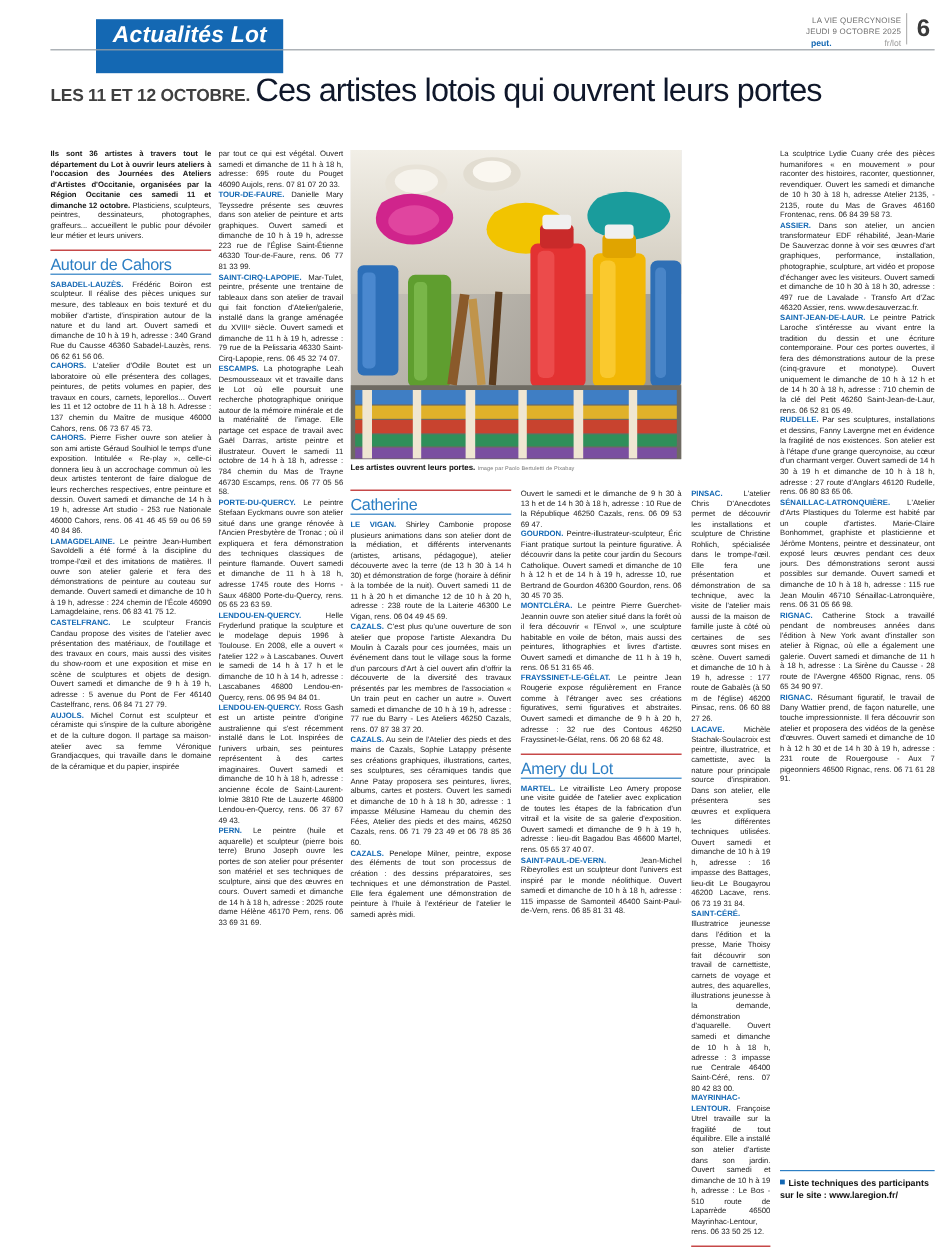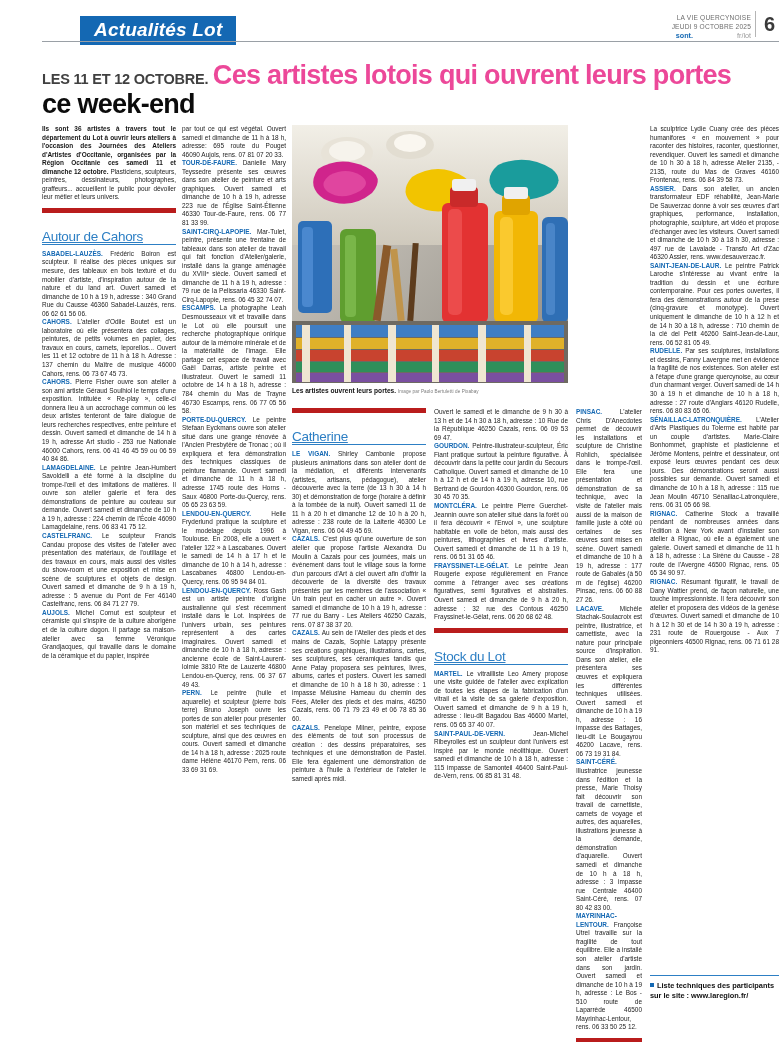--- a/index.html
+++ b/index.html
@@ -13,21 +13,21 @@
   .page{position:relative;width:779px;height:1042px;box-sizing:border-box;}
 
   
   .masthead{position:absolute;left:0;top:8px;width:779px;height:34px;}
   .masthead-rule{position:absolute;left:42px;top:33px;width:737px;height:1px;background:#9aa0a6;}
   .section-flag{
     position:absolute;left:80px;top:8px;
     background:#1468b3;color:#fff;
     font-size:19px;font-weight:bold;font-style:italic;
     letter-spacing:.2px;
-    padding:3px 14px 4px 14px;
+    padding:3px 14px 20px 14px;
     line-height:22px;
   }
   .masthead-right{
     position:absolute;right:28px;top:6px;
     text-align:right;line-height:8.5px;
   }
   .masthead-right .ml{
     font-size:6.6px;color:#6d6d6d;letter-spacing:.2px;display:block;
   }
   .masthead-right .site{font-size:7.2px;color:#2d7fc4;display:block;margin-top:1px;}
@@ -39,21 +39,21 @@
     border-left:1px solid #b5b5b5;padding-left:8px;line-height:26px;
   }
 
   
   .headline-wrap{position:absolute;left:42px;top:62px;width:737px;}
   .kicker{
     color:#404040;font-weight:bold;font-size:14.5px;
     letter-spacing:-.2px;
   }
   .headline{
-    display:inline;font-size:27px;font-weight:bold;color:#ec4899;
+    display:inline;font-size:27px;font-weight:normal;color:#0f172a;
     letter-spacing:-.7px;line-height:26px;
   }
   .hl-line2{font-size:27px;font-weight:bold;color:#0b0b0b;letter-spacing:-.7px;line-height:28px;margin-top:2px;}
 
   
   .col{
     position:absolute;top:125px;width:134px;
     font-size:6.45px;line-height:8.55px;
     text-align:justify;
     color:#1b1b1b;
@@ -71,21 +71,21 @@
 
   
   .subhead{
     color:#2d7fc4;
     font-size:13.5px;
     font-weight:normal;
     letter-spacing:-.3px;
     margin:7px 0 4px 0;
     line-height:15px;
   }
-  .rule-top{border-top:5px solid #b91c1c;margin-top:6px;padding-top:16px;text-decoration:underline;}
+  .rule-top{border-top:1px solid #b91c1c;margin-top:6px;padding-top:4px;}
   .rule-bot{border-bottom:1px solid #2d7fc4;margin-bottom:5px;}
 
   
   .photo{
     position:absolute;left:292px;top:125px;width:276px;height:258px;
     overflow:hidden;
   }
   .photo svg{display:block;}
   .caption{
     position:absolute;left:292px;top:386px;width:276px;
@@ -104,32 +104,31 @@
 </head>
 <body>
 
 <div class="page">
 
   <div class="masthead">
     <div class="section-flag">Actualités Lot</div>
     <div class="masthead-right">
       <span class="ml">LA VIE QUERCYNOISE</span>
       <span class="ml">JEUDI 9 OCTOBRE 2025</span>
-      <span class="site"><b>sont.</b><span class="grey">fr/lot</span></span>
+      <span class="site"><b>peut.</b><span class="grey">fr/lot</span></span>
     </div>
     <div class="pagenum">6</div>
     <div class="masthead-rule"></div>
   </div>
 
   <div class="headline-wrap">
     <div>
       <span class="kicker">LES 11 ET 12 OCTOBRE.</span>
       <span class="headline">Ces artistes lotois qui ouvrent leurs portes</span>
     </div>
-    <div class="hl-line2">ce week-end</div>
   </div>
 
   <div class="photo">
     <svg width="276" height="258" viewBox="0 0 276 258">
       <defs>
         <linearGradient id="bg" x1="0" y1="0" x2="1" y2="1">
           <stop offset="0" stop-color="#d9d4cb"></stop>
             <stop offset="1" stop-color="#8e8a82"></stop>
         </linearGradient>
         <linearGradient id="pal" x1="0" y1="0" x2="0" y2="1">
@@ -226,21 +225,21 @@
     <p><span class="loc">CAZALS.</span><span> C'est plus qu'une ouverture de son atelier que propose l'artiste Alexandra Du Moulin à Cazals pour ces journées, mais un événement dans tout le village sous la forme d'un parcours d'Art à ciel ouvert afin d'offrir la découverte de la diversité des travaux présentés par les membres de l'association « Un train peut en cacher un autre ». Ouvert samedi et dimanche de 10 h à 19 h, adresse : 77 rue du Barry - Les Ateliers 46250 Cazals, rens. 07 87 38 37 20.</span></p>
     <p><span class="loc">CAZALS.</span><span> Au sein de l'Atelier des pieds et des mains de Cazals, Sophie Latappy présente ses créations graphiques, illustrations, cartes, ses sculptures, ses céramiques tandis que Anne Patay proposera ses peintures, livres, albums, cartes et posters. Ouvert les samedi et dimanche de 10 h à 18 h 30, adresse : 1 impasse Mélusine Hameau du chemin des Fées, Atelier des pieds et des mains, 46250 Cazals, rens. 06 71 79 23 49 et 06 78 85 36 60.</span></p>
     <p><span class="loc">CAZALS.</span><span> Penelope Milner, peintre, expose des éléments de tout son processus de création : des dessins préparatoires, ses techniques et une démonstration de Pastel. Elle fera également une démonstration de peinture à l'huile à l'extérieur de l'atelier le samedi après midi.</span></p>
   </div>
 
   <div class="col c4" style="top:408px;">
     <p>Ouvert le samedi et le dimanche de 9 h 30 à 13 h et de 14 h 30 à 18 h, adresse : 10 Rue de la République 46250 Cazals, rens. 06 09 53 69 47.</p>
     <p><span class="loc">GOURDON.</span><span> Peintre-illustrateur-sculpteur, Éric Fiant pratique surtout la peinture figurative. À découvrir dans la petite cour jardin du Secours Catholique. Ouvert samedi et dimanche de 10 h à 12 h et de 14 h à 19 h, adresse 10, rue Bertrand de Gourdon 46300 Gourdon, rens. 06 30 45 70 35.</span></p>
     <p><span class="loc">MONTCLÉRA.</span><span> Le peintre Pierre Guerchet-Jeannin ouvre son atelier situé dans la forêt où il fera découvrir « l'Envol », une sculpture habitable en voile de béton, mais aussi des peintures, lithographies et livres d'artiste. Ouvert samedi et dimanche de 11 h à 19 h, rens. 06 51 31 65 46.</span></p>
     <p><span class="loc">FRAYSSINET-LE-GÉLAT.</span><span> Le peintre Jean Rougerie expose régulièrement en France comme à l'étranger avec ses créations figuratives, semi figuratives et abstraites. Ouvert samedi et dimanche de 9 h à 20 h, adresse : 32 rue des Contous 46250 Frayssinet-le-Gélat, rens. 06 20 68 62 48.</span></p>
-    <div class="subhead rule-top rule-bot">Stock du Lot</div>
+    <div class="subhead rule-top rule-bot">Amery du Lot</div>
     <p><span class="loc">MARTEL.</span><span> Le vitrailliste Leo Amery propose une visite guidée de l'atelier avec explication de toutes les étapes de la fabrication d'un vitrail et la visite de sa galerie d'exposition. Ouvert samedi et dimanche de 9 h à 19 h, adresse : lieu-dit Bagadou Bas 46600 Martel, rens. 05 65 37 40 07.</span></p>
     <p><span class="loc">SAINT-PAUL-DE-VERN.</span><span> Jean-Michel Ribeyrolles est un sculpteur dont l'univers est inspiré par le monde néolithique. Ouvert samedi et dimanche de 10 h à 18 h, adresse : 115 impasse de Samonteil 46400 Saint-Paul-de-Vern, rens. 06 85 81 31 48.</span></p>
   </div>
 
   <div class="col" style="left:576px;top:408px;width:66px;">
     <p><span class="loc">PINSAC.</span><span> L'atelier Chris D'Anecdotes permet de découvrir les installations et sculpture de Christine Rohlich, spécialisée dans le trompe-l'œil. Elle fera une présentation et démonstration de sa technique, avec la visite de l'atelier mais aussi de la maison de famille juste à côté où certaines de ses œuvres sont mises en scène. Ouvert samedi et dimanche de 10 h à 19 h, adresse : 177 route de Gabalès (à 50 m de l'église) 46200 Pinsac, rens. 06 60 88 27 26.</span></p>
     <p><span class="loc">LACAVE.</span><span> Michèle Stachak-Soulacroix est peintre, illustratrice, et camettiste, avec la nature pour principale source d'inspiration. Dans son atelier, elle présentera ses œuvres et expliquera les différentes techniques utilisées. Ouvert samedi et dimanche de 10 h à 19 h, adresse : 16 impasse des Battages, lieu-dit Le Bougayrou 46200 Lacave, rens. 06 73 19 31 84.</span></p>
     <p><span class="loc">SAINT-CÉRÉ.</span><span> Illustratrice jeunesse dans l'édition et la presse, Marie Thoisy fait découvrir son travail de carnettiste, carnets de voyage et autres, des aquarelles, illustrations jeunesse à la demande, démonstration d'aquarelle. Ouvert samedi et dimanche de 10 h à 18 h, adresse : 3 impasse rue Centrale 46400 Saint-Céré, rens. 07 80 42 83 00.</span></p>
     <p><span class="loc">MAYRINHAC-LENTOUR.</span><span> Françoise Utrel travaille sur la fragilité de tout équilibre. Elle a installé son atelier d'artiste dans son jardin. Ouvert samedi et dimanche de 10 h à 19 h, adresse : Le Bos - 510 route de Laparrède 46500 Mayrinhac-Lentour, rens. 06 33 50 25 12.</span></p>
     <div class="subhead rule-top rule-bot">Figeacois</div>

